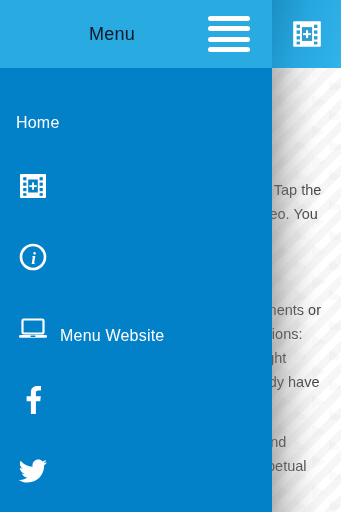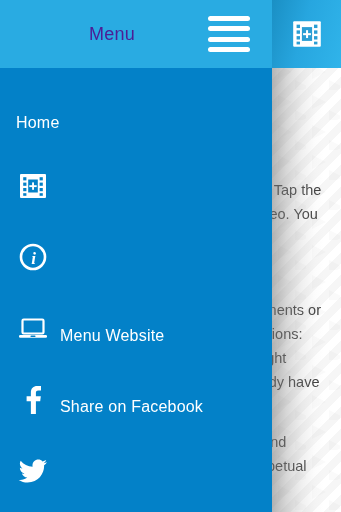--- a/index.html
+++ b/index.html
@@ -73,21 +73,21 @@
   }
   .header-title {
     position: absolute;
     left: 0;
     top: 0;
     width: 224px;
     height: 68px;
     display: flex;
     align-items: center;
     justify-content: center;
-    color: #4c1d95;
+    color: #0f172a;
     font-size: 18px;
     letter-spacing: 0.2px;
     font-family: "Liberation Sans", sans-serif;
   }
   .hamburger {
     position: absolute;
     left: 208px;
     top: 14px;
     width: 42px;
     height: 40px;
@@ -258,21 +258,20 @@
         </span>
         <span class="menu-label">Menu Website</span>
       </div>
 
       <div class="menu-item">
         <span class="menu-icon">
           <svg width="32" height="32" viewBox="0 0 32 32">
             <path d="M18.9 31V18.2h4.3l0.65-5H18.9V10c0-1.45 0.4-2.43 2.48-2.43L24 7.57V3.1C23.54 3.04 22.0 2.9 20.2 2.9c-3.75 0-6.32 2.29-6.32 6.5v3.8H9.6v5h4.28V31z" fill="#ffffff"></path>
           </svg>
         </span>
-        <span class="menu-label">Share on Facebook</span>
       </div>
 
       <div class="menu-item">
         <span class="menu-icon">
           <svg width="32" height="32" viewBox="0 0 32 32">
             <path d="M30 8.3c-1.05 0.47-2.17 0.78-3.35 0.92 1.2-0.72 2.13-1.86 2.56-3.22-1.13 0.67-2.37 1.15-3.7 1.41C24.46 6.28 22.95 5.6 21.28 5.6c-3.2 0-5.8 2.6-5.8 5.8 0 0.45 0.05 0.9 0.15 1.32-4.82-0.24-9.1-2.55-11.96-6.06-0.5 0.86-0.79 1.86-0.79 2.92 0 2.01 1.02 3.79 2.58 4.83-0.95-0.03-1.84-0.29-2.62-0.72v0.07c0 2.81 2 5.15 4.65 5.69-0.49 0.13-1 0.2-1.53 0.2-0.37 0-0.74-0.03-1.09-0.1 0.74 2.3 2.88 3.98 5.42 4.03-1.99 1.56-4.49 2.49-7.21 2.49-0.47 0-0.93-0.03-1.38-0.08 2.57 1.65 5.62 2.61 8.9 2.61 10.68 0 16.52-8.85 16.52-16.52 0-0.25-0.01-0.5-0.02-0.75C28.23 10.5 29.22 9.47 30 8.3z" fill="#ffffff"></path>
           </svg>
         </span>
       </div>
 

